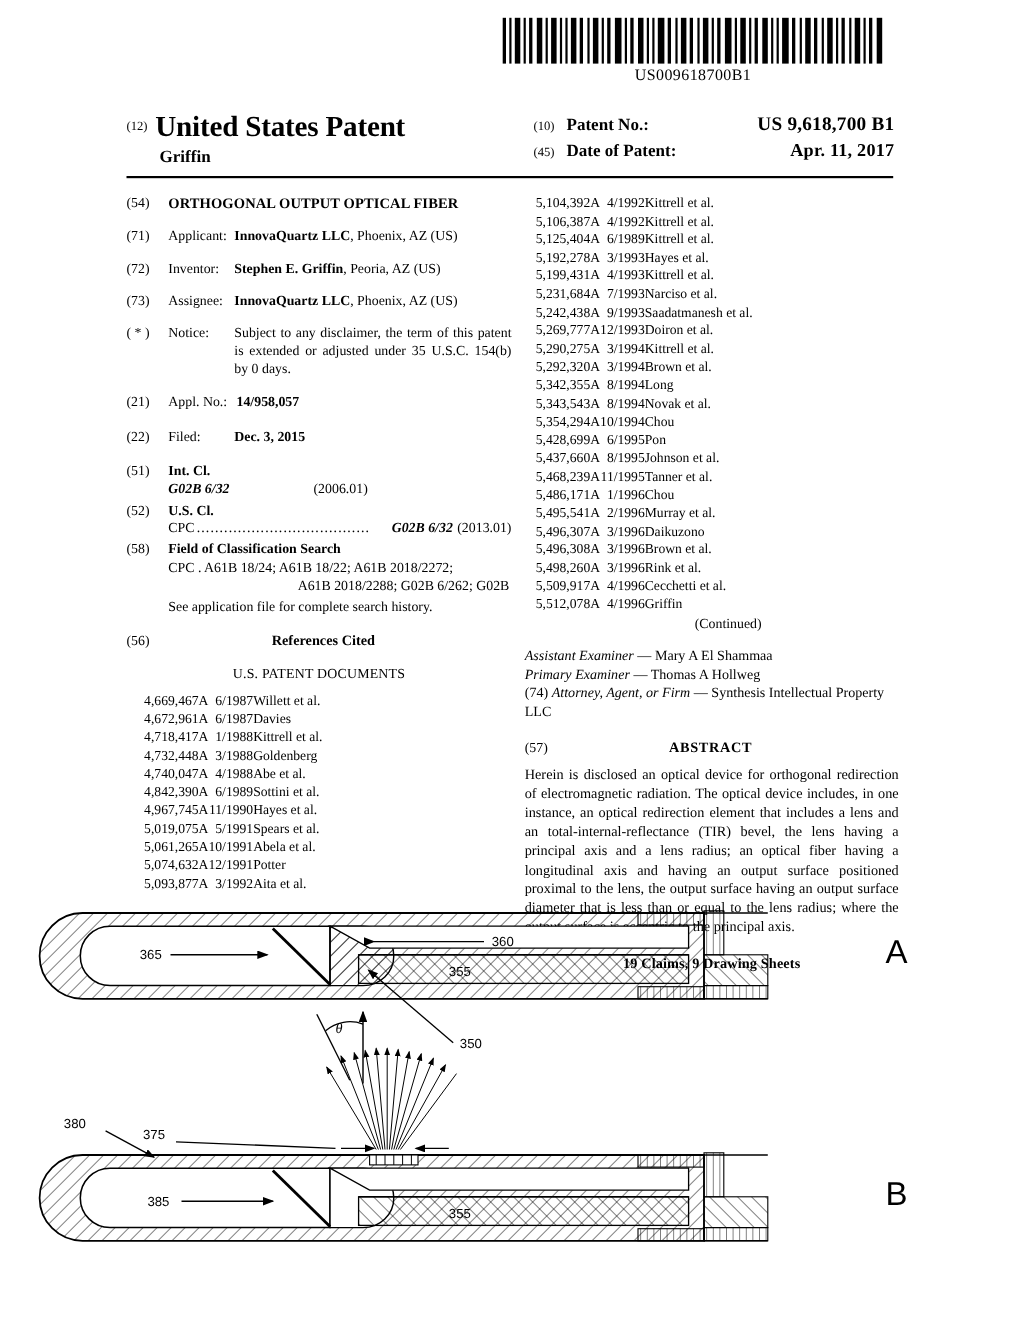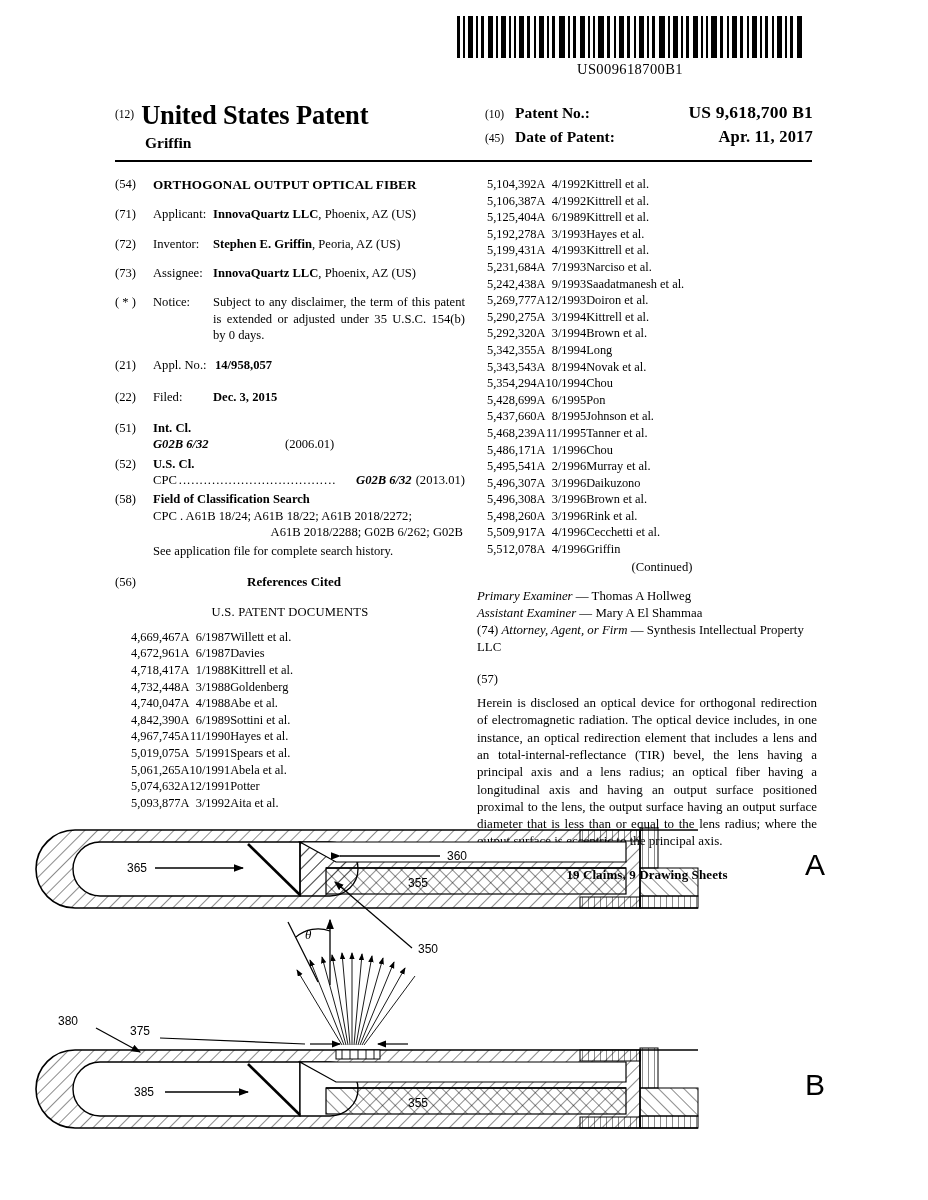--- a/index.html
+++ b/index.html
@@ -515,27 +515,28 @@
           <td class="rkind">A</td>
           <td class="rdate">4/1996</td>
           <td class="rname">Griffin</td>
         </tr>
       </tbody>
   </table>
 
   <div class="continued">(Continued)</div>
 
   <div class="exam">
+    <div><span class="ital">Assistant Examiner</span><span> — </span><span>Mary A El Shammaa</span></div>
     <div><span class="ital">Primary Examiner</span><span> — </span><span>Thomas A Hollweg</span></div>
-    <div><span class="ital">Assistant Examiner</span><span> — </span><span>Mary A El Shammaa</span></div>
     <div><span>(74)</span> <span class="ital">Attorney, Agent, or Firm</span><span> — </span><span>Synthesis Intellectual Property LLC</span></div>
   </div>
 
   <div class="abs-head">
     <span class="anum">(57)</span>
+    <span class="atitle">ABSTRACT</span>
   </div>
   <div class="abs-text">Herein is disclosed an optical device for orthogonal redirection of electromagnetic radiation. The optical device includes, in one instance, an optical redirection element that includes a lens and an total-internal-reflectance (TIR) bevel, the lens having a principal axis and a lens radius; an optical fiber having a longitudinal axis and having an output surface positioned proximal to the lens, the output surface having an output surface diameter that is less than or equal to the lens radius; where the output surface is eccentric to the principal axis.</div>
   <div class="claims-line">19 Claims, 9 Drawing Sheets</div>
 </div>
 
 <div class="figures">
   <svg width="928" height="350" viewBox="0 0 928 350">
     <defs>
       <pattern id="hatch" width="9" height="9" patternTransform="rotate(45)" patternUnits="userSpaceOnUse">
         <line x1="0" y1="0" x2="0" y2="9" stroke="#000" stroke-width="0.9"></line>

